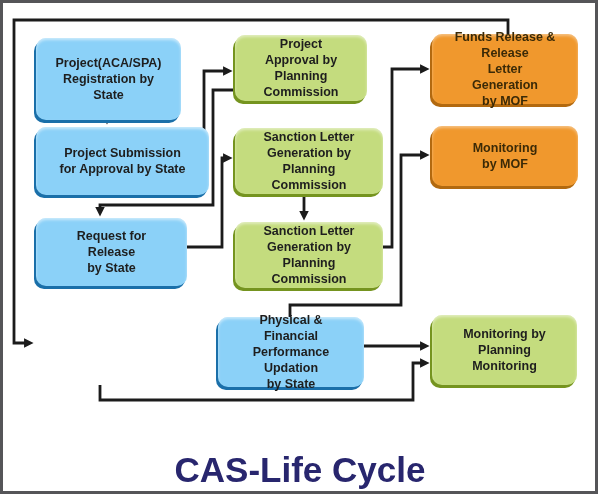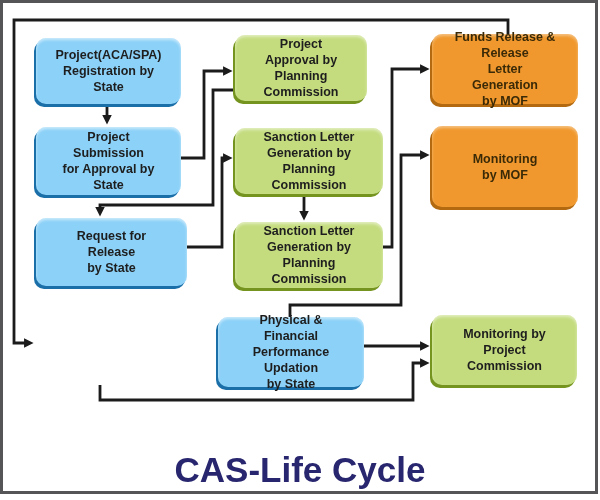--- a/index.html
+++ b/index.html
@@ -54,42 +54,42 @@
     <polyline points="235,90 213,90 213,205 100,205 100,208" marker-end="url(#arrowhead)"></polyline>
     <polyline points="181,247 222,247 222,158 224,158" marker-end="url(#arrowhead)"></polyline>
     <polyline points="304,196 304,212" marker-end="url(#arrowhead)"></polyline>
     <polyline points="383,247 392,247 392,69 421,69" marker-end="url(#arrowhead)"></polyline>
     <polyline points="290,317 290,305 401,305 401,155 421,155" marker-end="url(#arrowhead)"></polyline>
     <polyline points="508,34 508,20 14,20 14,343 25,343" marker-end="url(#arrowhead)"></polyline>
     <polyline points="100,385 100,400 413,400 413,363 421,363" marker-end="url(#arrowhead)"></polyline>
     <polyline points="364,346 421,346" marker-end="url(#arrowhead)"></polyline>
   </svg>
 
-  <div class="box blue" style="left:36px;  top:38px;  width:145px; height:66px;">Project(ACA/SPA)
+  <div class="box blue" style="left:36px;  top:38px;  width:145px; height:82px;">Project(ACA/SPA)
 Registration by State</div>
-  <div class="box blue" style="left:36px;  top:127px; width:145px; height:68px;">Project Submission
+  <div class="box blue" style="left:36px;  top:127px; width:173px; height:68px;">Project Submission
 for Approval by State</div>
   <div class="box blue" style="left:36px;  top:218px; width:151px; height:68px;">Request for Release
 by State</div>
 
   <div class="box green" style="left:235px; top:35px;  width:132px; height:66px;">Project Approval by
 Planning Commission</div>
   <div class="box green" style="left:235px; top:128px; width:148px; height:66px;">Sanction Letter
 Generation by
 Planning Commission</div>
   <div class="box green" style="left:235px; top:222px; width:148px; height:66px;">Sanction Letter
 Generation by
 Planning Commission</div>
   <div class="box blue" style="left:218px; top:317px; width:146px; height:70px;">Physical &amp; Financial
 Performance Updation
 by State</div>
 
   <div class="box orange" style="left:432px; top:34px;  width:146px; height:70px;">Funds Release &amp; Release
 Letter Generation
 by MOF</div>
-  <div class="box orange" style="left:432px; top:126px; width:146px; height:81px;">Monitoring
+  <div class="box orange" style="left:432px; top:126px; width:146px; height:60px;">Monitoring
 by MOF</div>
   <div class="box green" style="left:432px; top:315px; width:145px; height:70px;">Monitoring by
-Project Commission</div>
+Planning Monitoring</div>
 
   <div class="title">CAS-Life Cycle</div>
 
 </div>
 
 </body></html>

